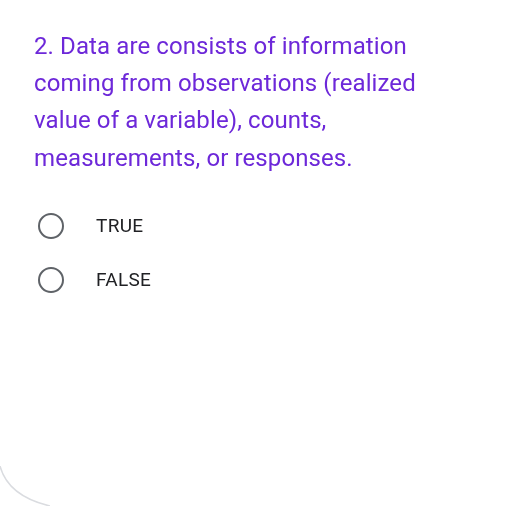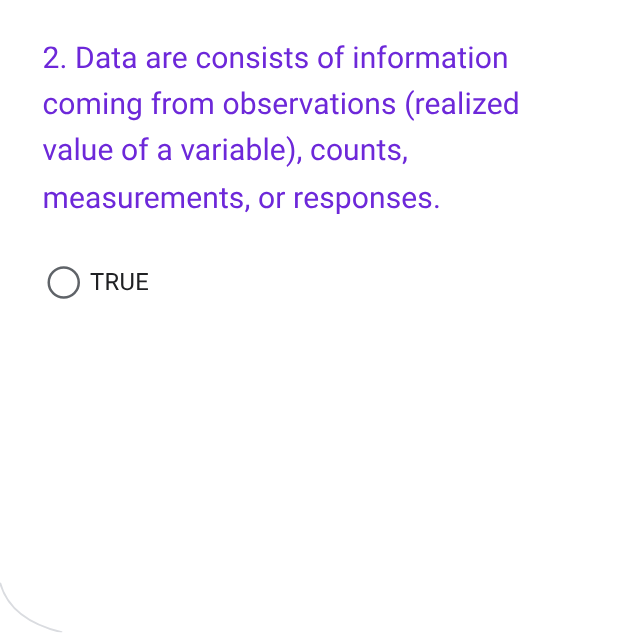--- a/index.html
+++ b/index.html
@@ -26,21 +26,21 @@
     }
     .options {
       display: flex;
       flex-direction: column;
       gap: 28px;
       padding-left: 4px;
     }
     .option {
       display: flex;
       align-items: center;
-      gap: 8px;
+      gap: 32px;
       cursor: pointer;
     }
     .radio {
       width: 26px;
       height: 26px;
       border: 2.5px solid #5f6368;
       border-radius: 50%;
       flex-shrink: 0;
     }
     .option-label {
@@ -63,17 +63,21 @@
 <div class="question-text">
   <span>2.</span>
   <span>Data are consists of information coming from observations (realized value of a variable), counts, measurements, or responses.</span>
 </div>
 
 <div class="options">
   <div class="option">
     <div class="radio"></div>
     <span class="option-label">TRUE</span>
   </div>
+  <div class="option">
+    <div class="radio"></div>
+    <span class="option-label">FALSE</span>
+  </div>
 </div>
 
 <svg class="corner-curve" viewBox="0 0 50 40">
   <path d="M 0 0 Q 8 30 50 40" stroke="#dadce0" stroke-width="1.5" fill="none"></path>
 </svg>
 
 </body></html>

